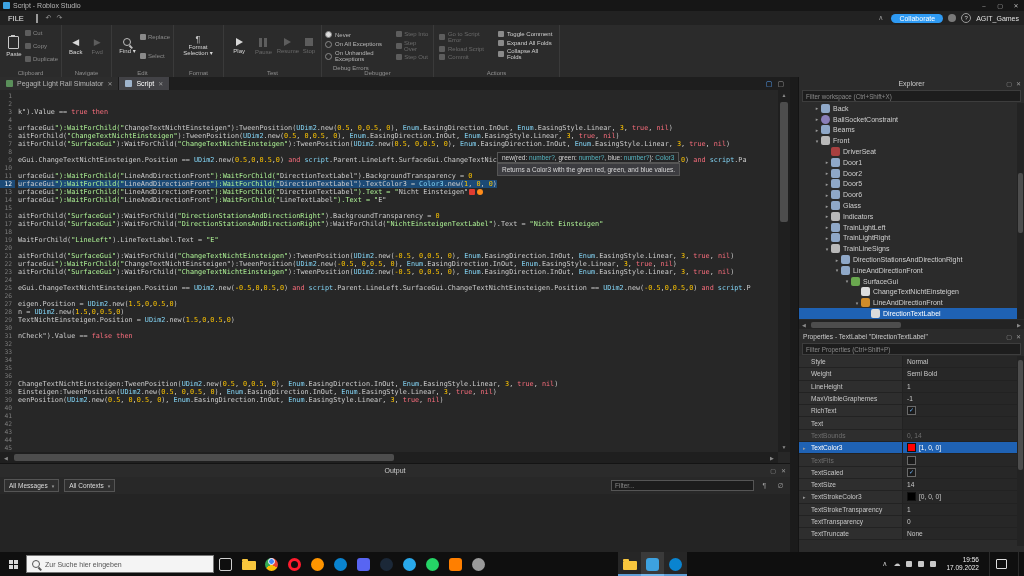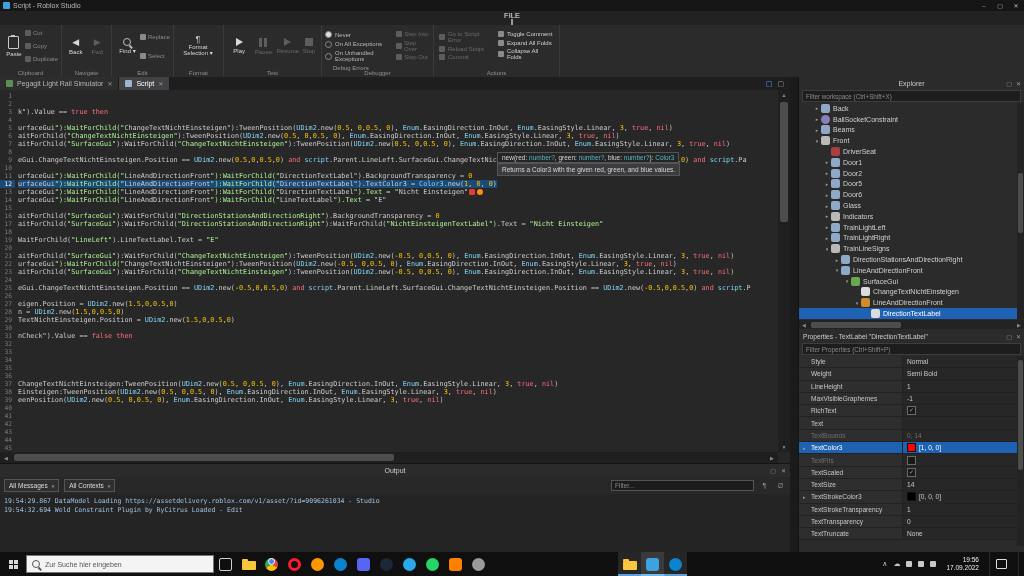--- a/index.html
+++ b/index.html
@@ -8,21 +8,21 @@
 
   
   #titlebar{position:absolute;left:0;top:0;width:1024px;height:11px;background:#161616;
             display:flex;align-items:center;font-size:7px;color:#b8b8b8;}
   .appicon{width:7px;height:7px;background:#3da2e0;border-radius:1px;margin:0 3px;}
   .wctrls{margin-left:auto;display:flex;height:100%;}
   .wctrl{width:16px;display:flex;align-items:center;justify-content:center;font-size:6px;color:#bbb;}
 
   
   #menubar{position:absolute;left:0;top:11px;width:1024px;height:14px;background:#222;
-           display:flex;align-items:center;font-size:7.5px;flex-direction:column;}
+           display:flex;align-items:center;font-size:7.5px;}
   #file-btn{padding:0 8px;height:100%;display:flex;align-items:center;color:#e8e8e8;}
   .qicon{width:11px;text-align:center;font-size:7px;color:#9a9a9a;}
   .saveicon{width:7px;height:7px;border:1px solid #9a9a9a;margin:0 2px;}
   .mtab{padding:0 8px;height:100%;display:flex;align-items:center;color:#c8c8c8;}
   .mtab.active{background:#4a4a4a;color:#fff;}
   #menu-right{margin-left:auto;display:flex;align-items:center;gap:5px;padding-right:5px;}
   #collab{background:#2e9af3;color:#fff;border-radius:7px;padding:1px 8px;font-size:7px;}
   .avatar{width:8px;height:8px;border-radius:50%;background:#7a7a7a;}
   .helpc{width:8px;height:8px;border-radius:50%;border:1px solid #999;font-size:6px;
          display:flex;align-items:center;justify-content:center;color:#ccc;}
@@ -460,24 +460,20 @@
       <span class="odrop">
         <span>All Contexts</span>
         <span class="carat">▾</span>
       </span>
       <span id="ofilter">
         <span>Filter...</span>
       </span>
       <span class="oicon">¶</span>
       <span class="oicon">∅</span>
     </div>
-    <div id="olog">
-        <div>19:54:29.867  DataModel Loading https://assetdelivery.roblox.com/v1/asset/?id=9096261034  -  Studio</div>
-        <div>19:54:32.694  Weld Constraint Plugin by RyCitrus Loaded  -  Edit</div>
-      </div>
   </div>
 
   <div id="explorer">
     <div class="phead">
       <span>Explorer</span>
       <div class="phicons">
         <span>▢</span>
         <span>✕</span>
       </div>
     </div>

